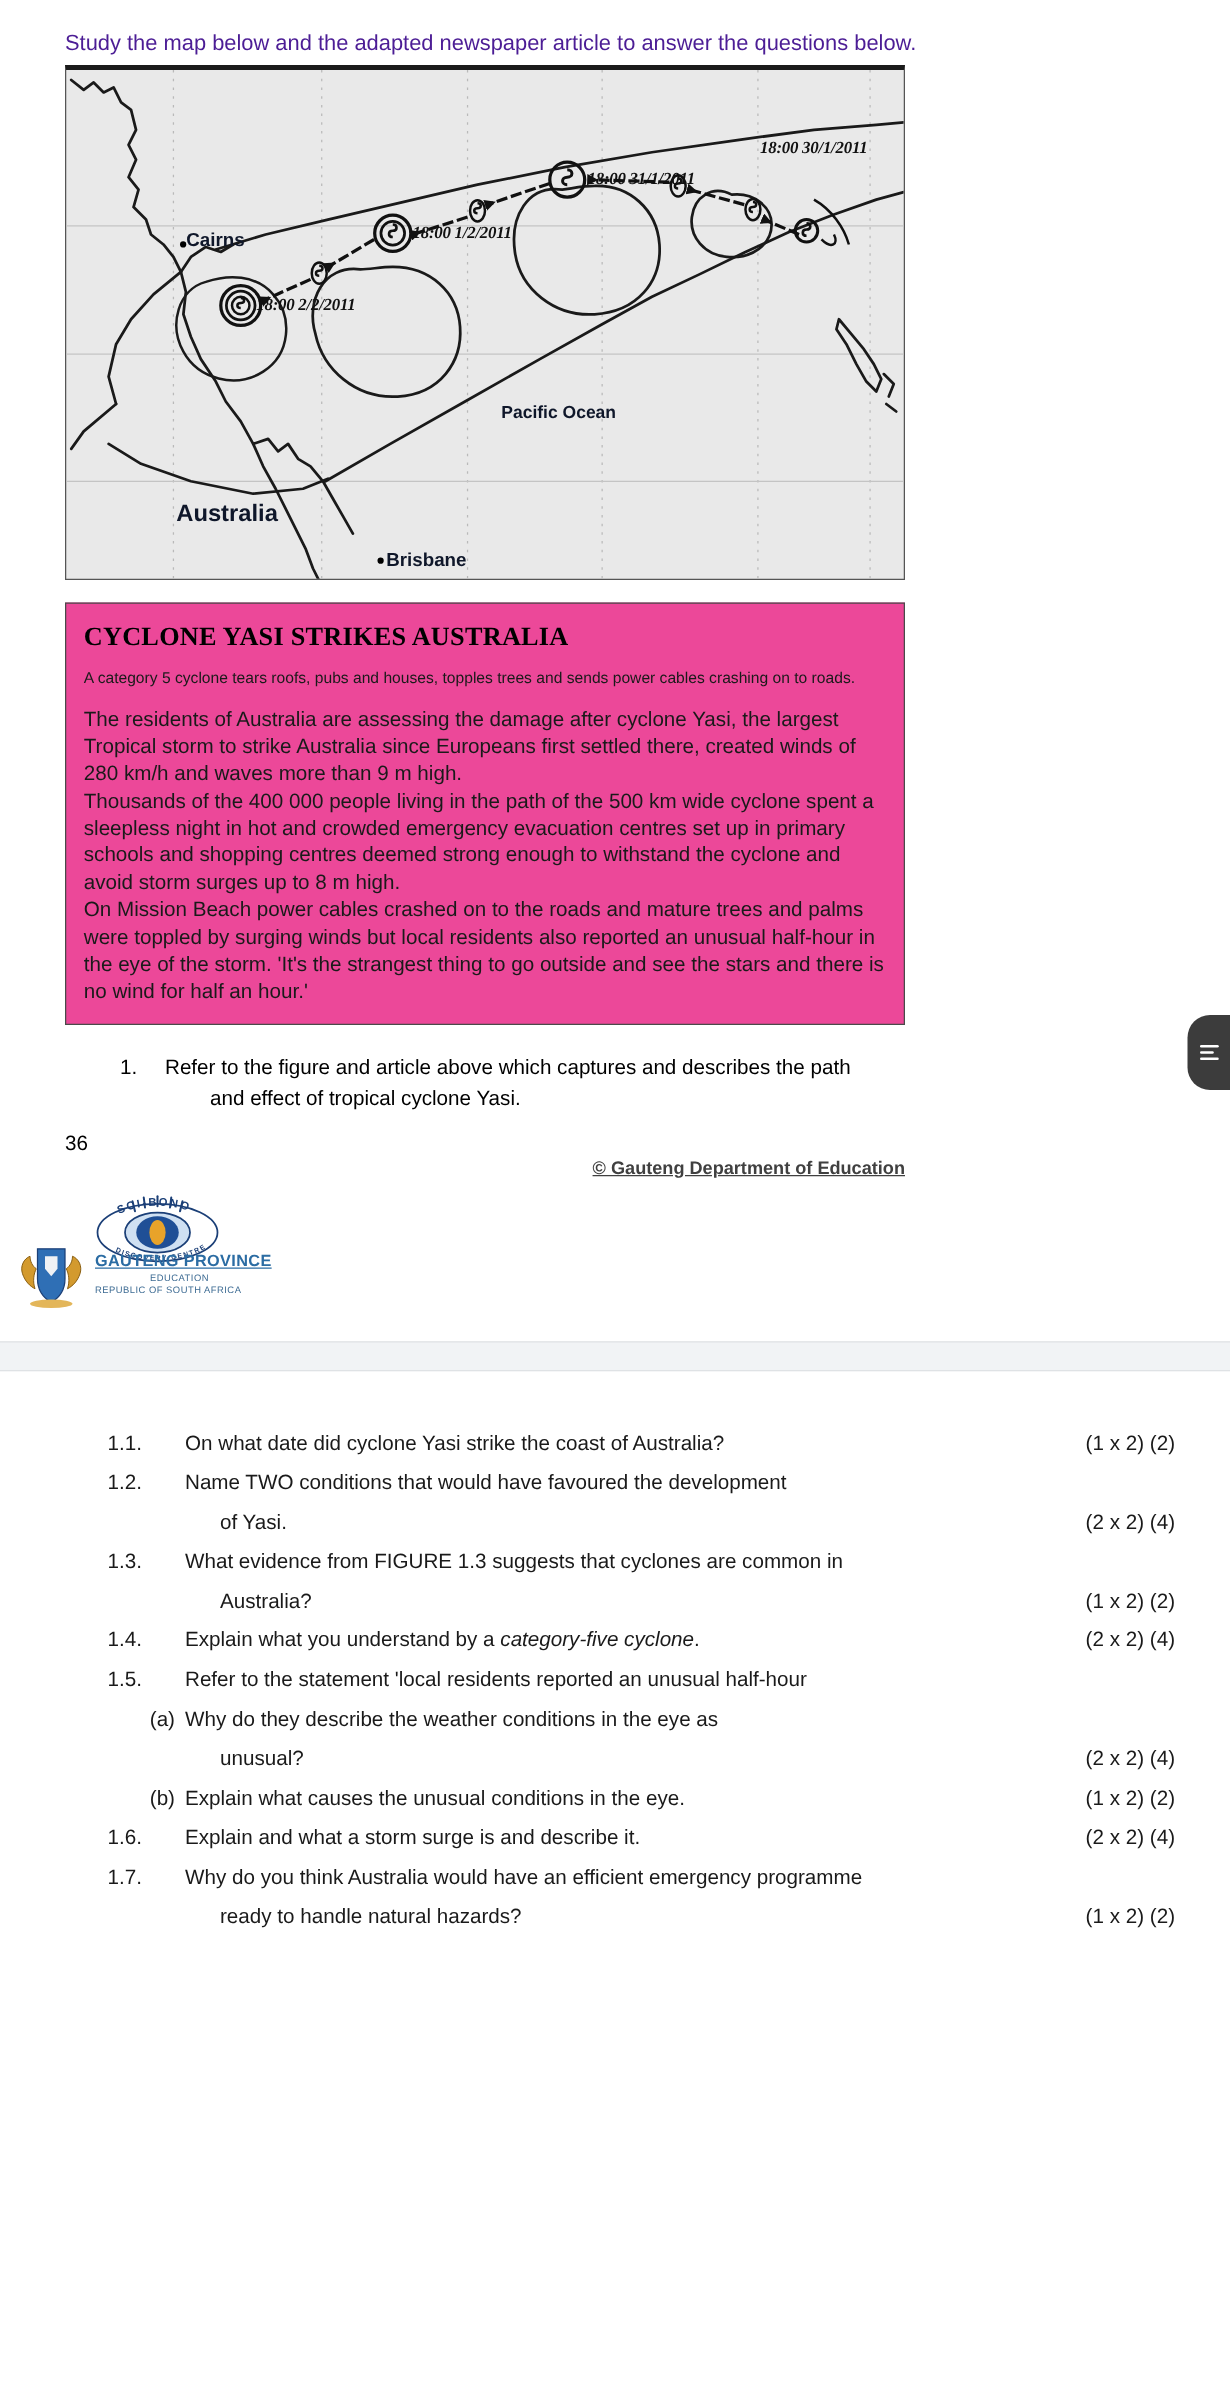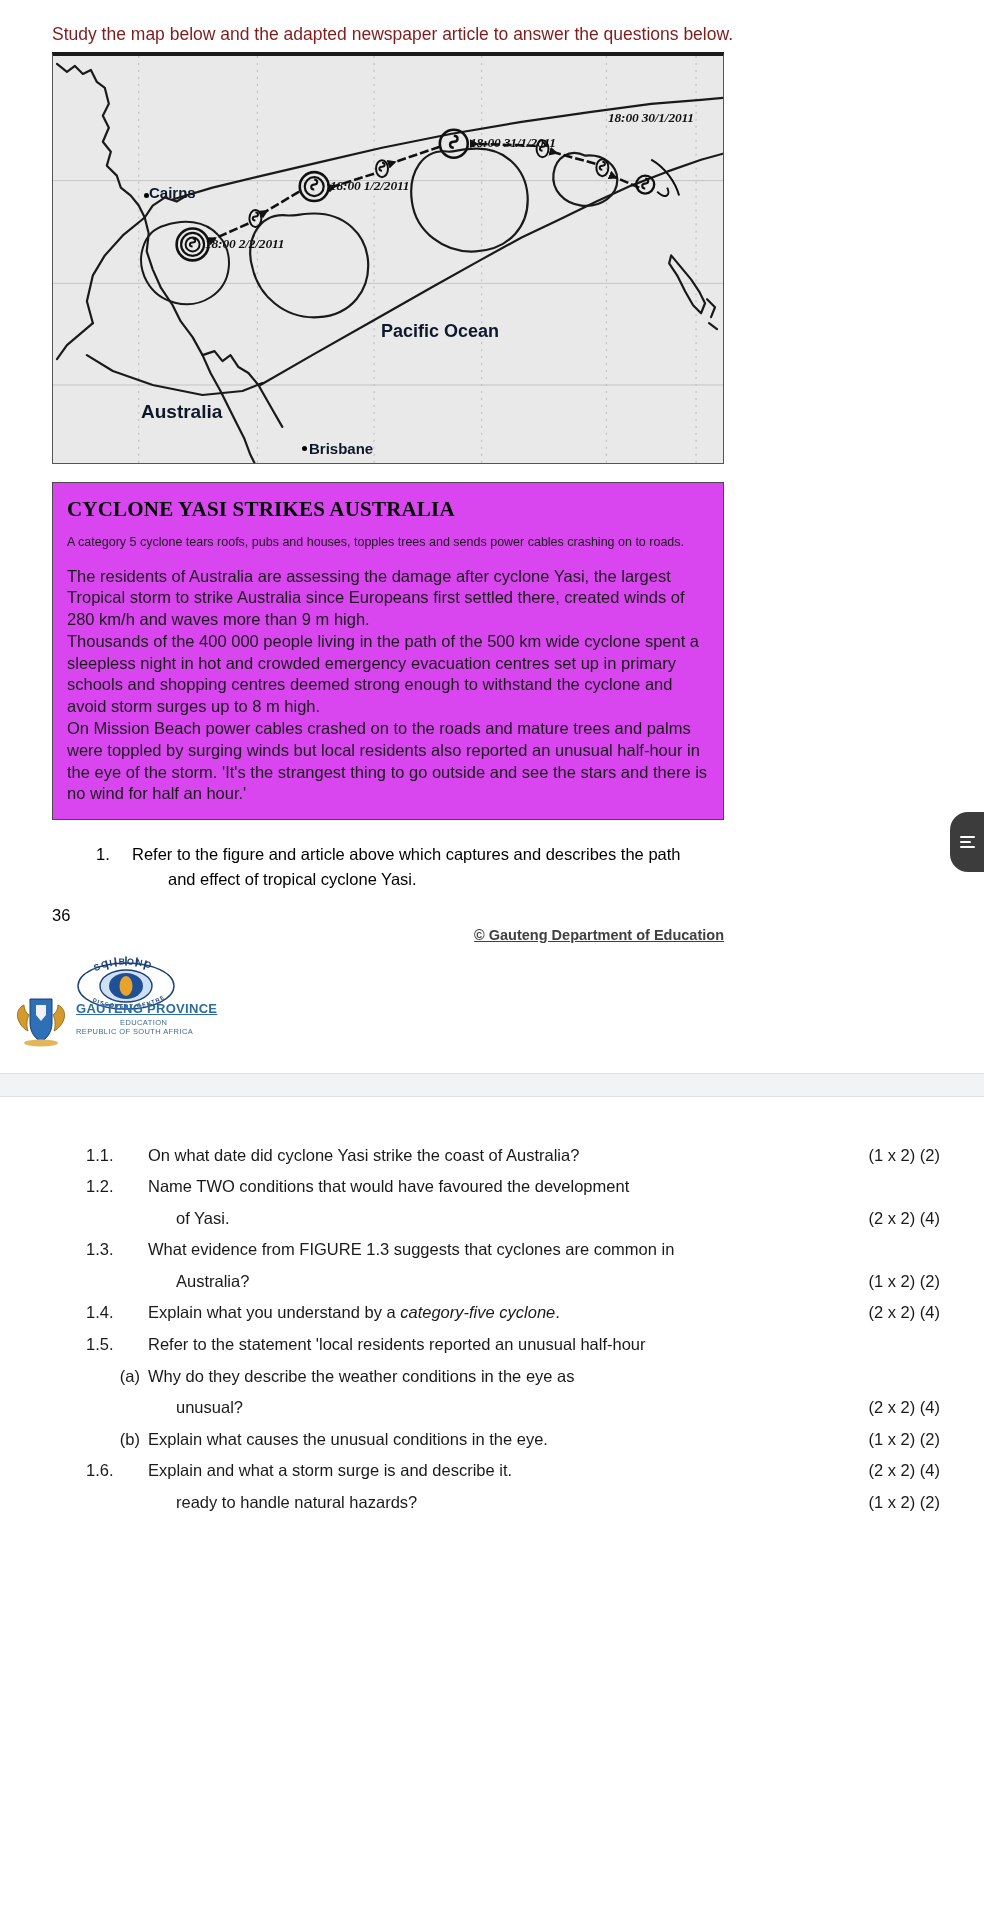--- a/index.html
+++ b/index.html
@@ -18,21 +18,21 @@
   .page {
     position: relative;
     width: 984px;
   }
 
   
   .intro {
     font-size: 17.5px;
     line-height: 1.38;
     padding: 22px 52px 2px 52px;
-    color: #7f1d1d;
+    color: #4c1d95;
   }
 
   
   .map-wrap {
     margin: 4px 52px 0 52px;
     width: 672px;
     height: 412px;
     background: #e9e9e9;
     border: 1px solid #555;
     border-top: 4px solid #1b1b1b;
@@ -44,21 +44,21 @@
   .map-label {
     position: absolute;
     font-family: "Liberation Sans", sans-serif;
     font-weight: bold;
     color: #0f172a;
     white-space: nowrap;
   }
   .lbl-cairns   { left: 96px;  top: 128px; font-size: 15px; }
   .lbl-brisbane { left: 256px; top: 384px; font-size: 15px; }
   .lbl-australia{ left: 88px;  top: 345px; font-size: 19px; }
-  .lbl-pacific  { left: 328px; top: 265px; font-size: 18px; }
+  .lbl-pacific  { left: 348px; top: 265px; font-size: 14px; }
   .date-label {
     position: absolute;
     font-family: "Liberation Serif", serif;
     font-weight: bold;
     font-style: italic;
     font-size: 13.5px;
     color: #111;
     white-space: nowrap;
     letter-spacing: -0.2px;
   }
@@ -75,21 +75,21 @@
   .dot-cairns { left: 91px; top: 137px; }
   .dot-brisbane { left: 249px; top: 390px; }
 
   
   .article {
     margin: 18px 52px 0 52px;
     width: 672px;
     box-sizing: border-box;
     border: 1px solid #4a4a4a;
     padding: 12px 14px 14px 14px;
-    background: #d946ef;
+    background: #ec4899;
   }
   .article h1 {
     font-family: "Liberation Serif", serif;
     font-size: 21px;
     font-weight: bold;
     margin: 2px 0 12px 0;
     letter-spacing: 0.2px;
   }
   .article .standfirst {
     font-size: 12.5px;
@@ -459,20 +459,25 @@
       <div class="qrow">
         <div class="qnum sub">(b)</div>
         <div class="qtext">Explain what causes the unusual conditions in the eye.</div>
         <div class="qmark">(1 x 2) (2)</div>
       </div>
       <div class="qrow">
         <div class="qnum">1.6.</div>
         <div class="qtext">Explain and what a storm surge is and describe it.</div>
         <div class="qmark">(2 x 2) (4)</div>
       </div>
+      <div class="qrow">
+        <div class="qnum">1.7.</div>
+        <div class="qtext">Why do you think Australia would have an efficient emergency programme</div>
+        <div class="qmark"></div>
+      </div>
       <div class="qcont">
         <div class="qnum"></div>
         <div class="qtext">ready to handle natural hazards?</div>
         <div class="qmark">(1 x 2) (2)</div>
       </div>
     </div>
 
   <div class="fab">
     <span class="bars">
       <span></span>

